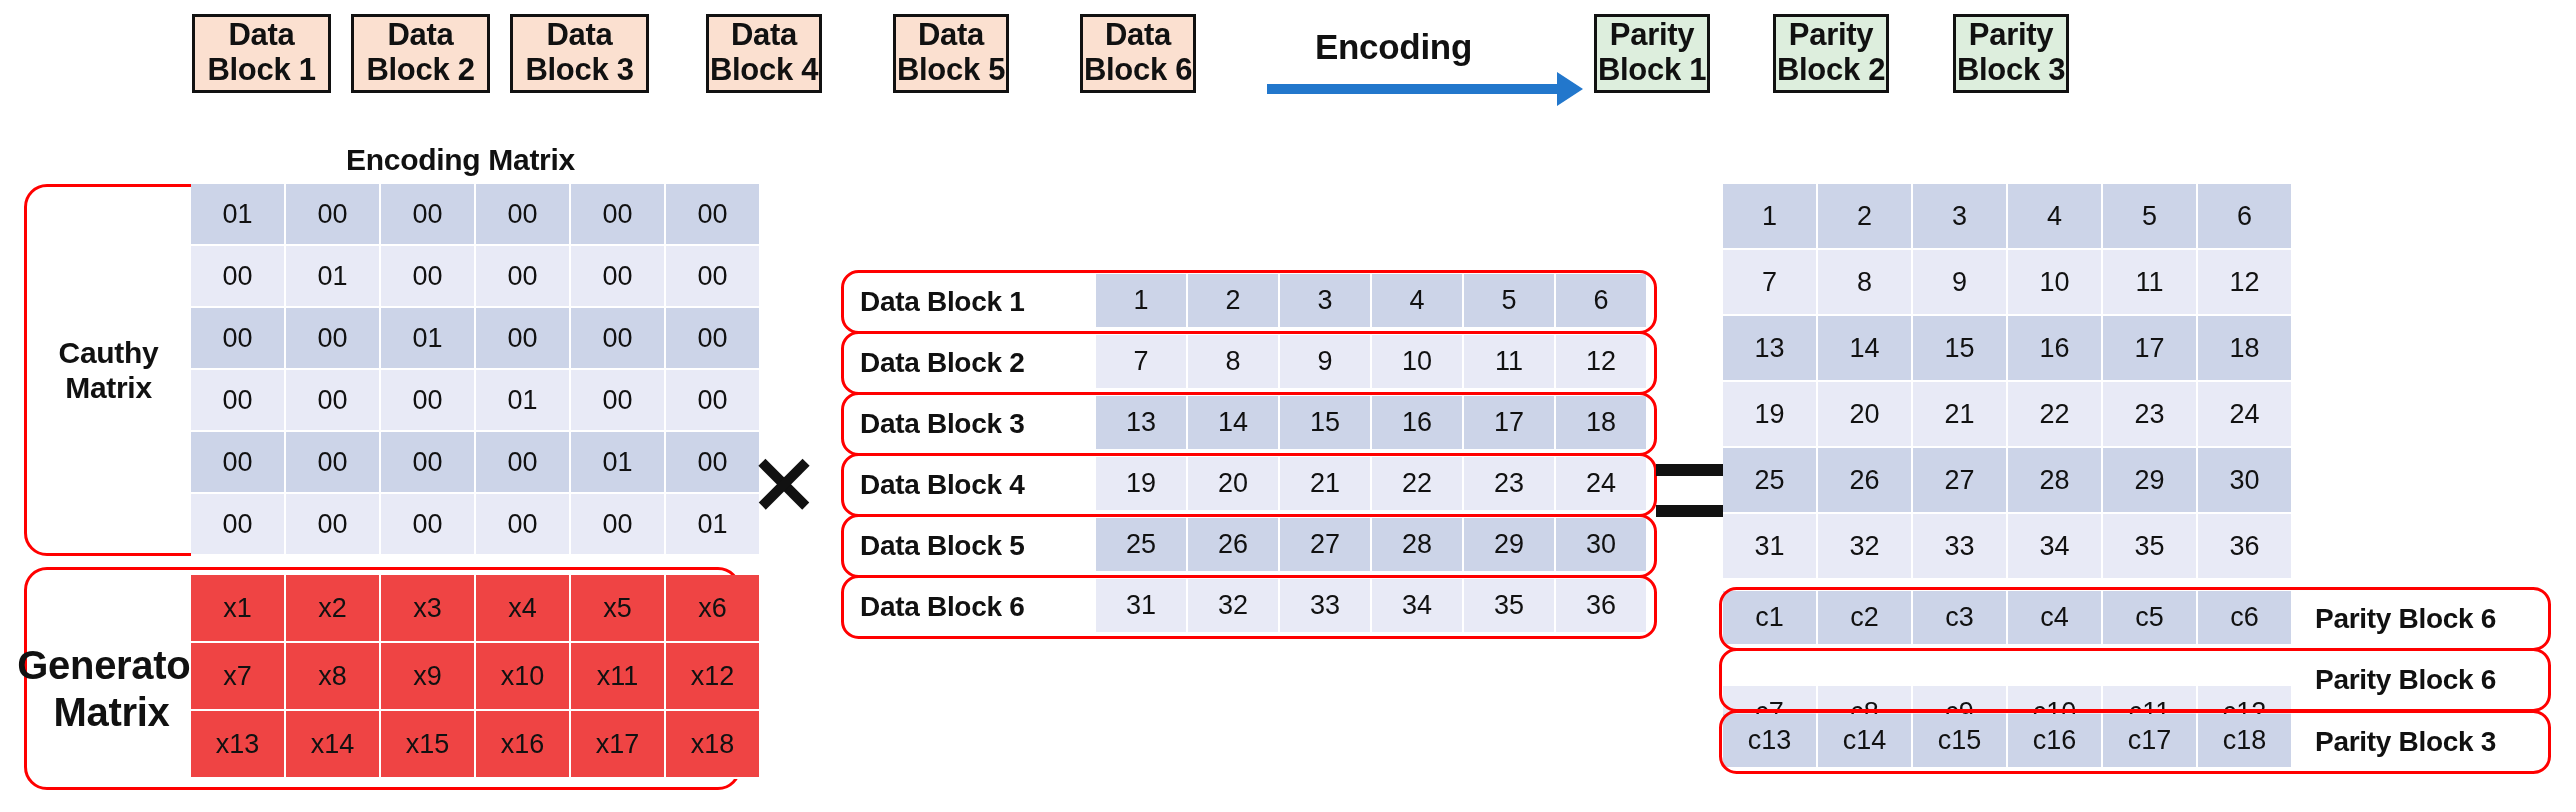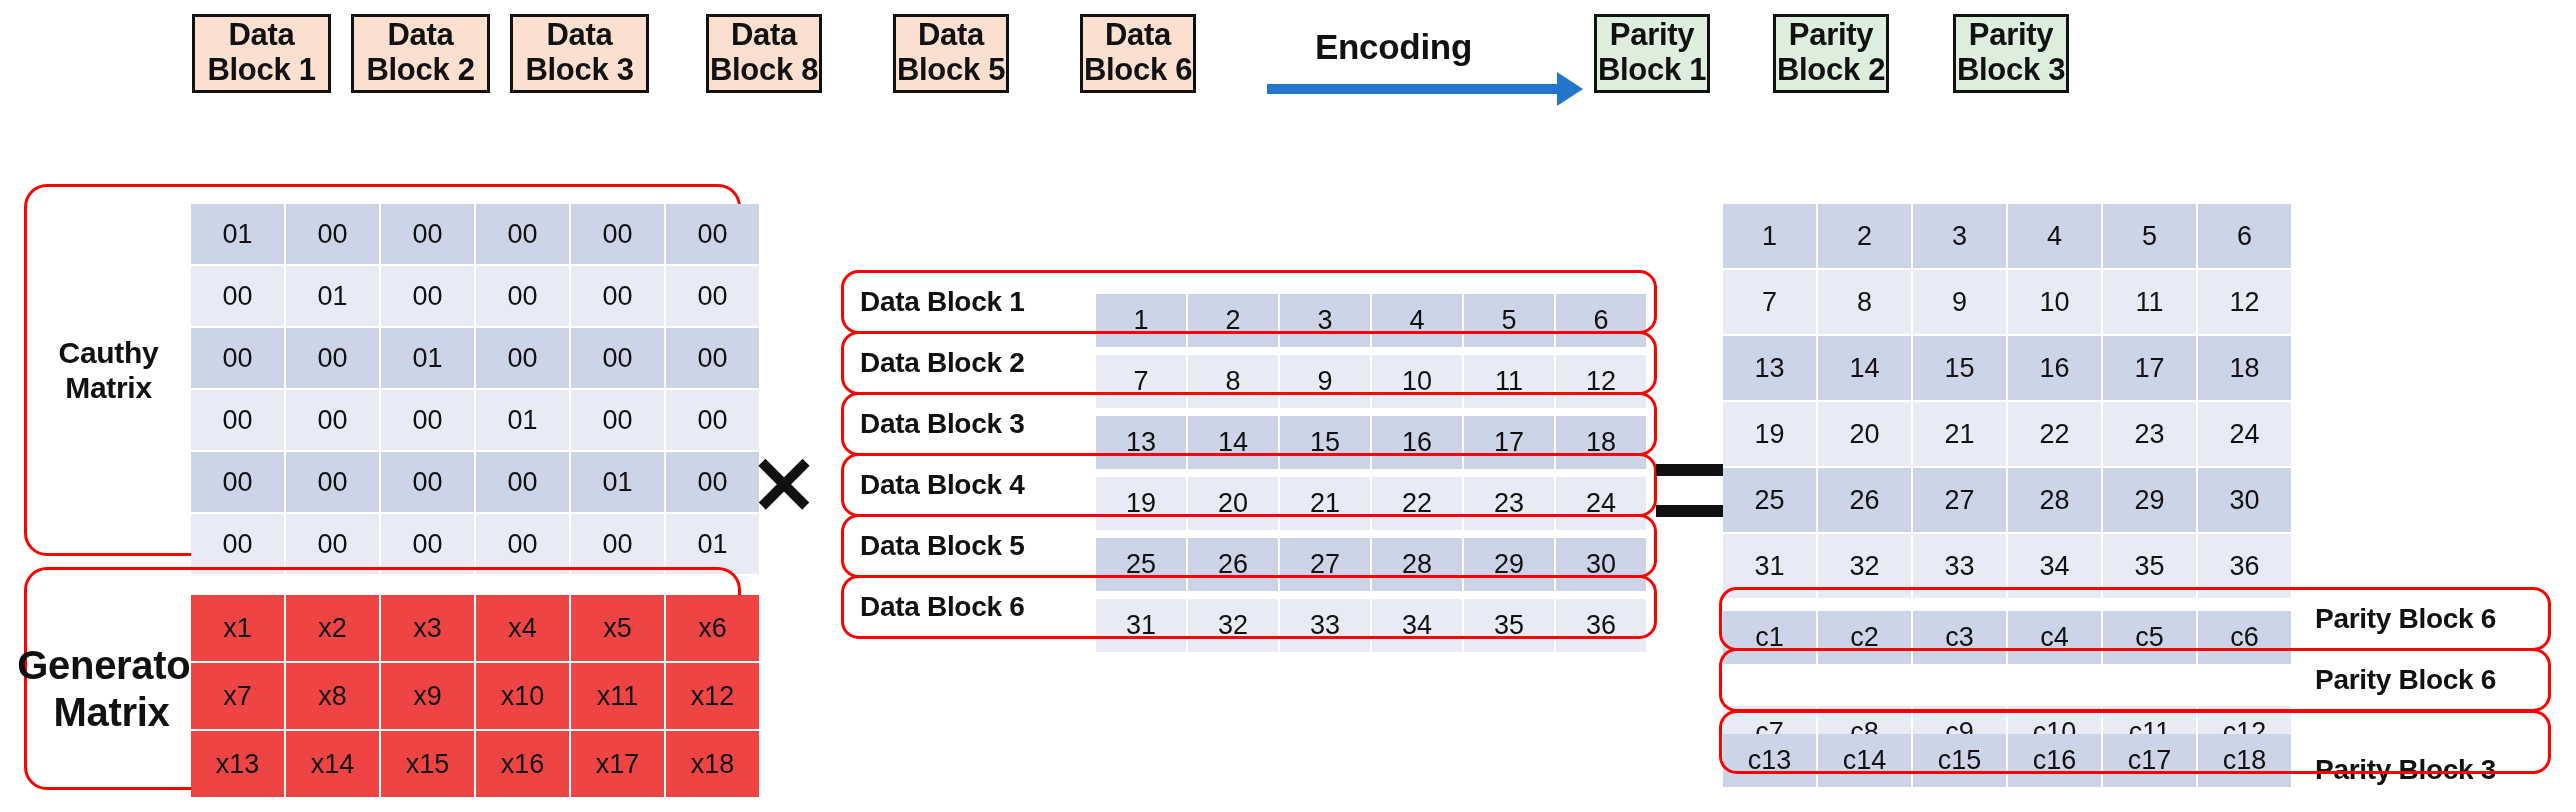--- a/index.html
+++ b/index.html
@@ -69,21 +69,20 @@
     white-space: pre-line;
     line-height: 1.18;
     letter-spacing: -0.3px;
   }
 
   
   .grid {
     position: absolute;
     display: grid;
     gap: 0;
-    margin-top: 20px;
   }
   .cell {
     box-sizing: border-box;
     display: flex;
     align-items: center;
     justify-content: center;
     font-size: 27px;
     color: #111111;
     border-right: 2px solid #ffffff;
     border-bottom: 2px solid #ffffff;
@@ -160,21 +159,21 @@
       <div class="blockbox data" style="left: 351px; top: 13.5px; width: 139px; height: 79px;">
         <span>Data</span>
         <span>Block 2</span>
       </div>
       <div class="blockbox data" style="left: 510px; top: 13.5px; width: 139px; height: 79px;">
         <span>Data</span>
         <span>Block 3</span>
       </div>
       <div class="blockbox data" style="left: 706px; top: 13.5px; width: 116px; height: 79px;">
         <span>Data</span>
-        <span>Block 8</span>
+        <span>Block 4</span>
       </div>
       <div class="blockbox data" style="left: 893px; top: 13.5px; width: 116px; height: 79px;">
         <span>Data</span>
         <span>Block 5</span>
       </div>
       <div class="blockbox data" style="left: 1080px; top: 13.5px; width: 116px; height: 79px;">
         <span>Data</span>
         <span>Block 6</span>
       </div>
     </div>
@@ -191,20 +190,21 @@
       <div class="blockbox parity" style="left: 1773px; top: 13.5px; width: 116px; height: 79px;">
         <span>Parity</span>
         <span>Block 2</span>
       </div>
       <div class="blockbox parity" style="left: 1953px; top: 13.5px; width: 116px; height: 79px;">
         <span>Parity</span>
         <span>Block 3</span>
       </div>
     </div>
 
+  <div class="caption" style="left:325px; top:142px; width:271px; font-size:30px;">Encoding Matrix</div>
 
   <div class="redbox" style="left:24px; top:184px; width:717px; height:372px;"></div>
   <div class="caption" style="left:30.5px; top:335px; width:156px; font-size:30px;">Cauthy
 Matrix</div>
   <div class="grid" id="cauchy-grid" style="left:191px; top:184px; grid-template-columns:repeat(6,95px); grid-auto-rows:62px;">
       <div class="cell dark">01</div>
       <div class="cell dark">00</div>
       <div class="cell dark">00</div>
       <div class="cell dark">00</div>
       <div class="cell dark">00</div>
@@ -396,18 +396,18 @@
       <div class="rowlabel" style="left: 2315px; top: 652px; height: 55px;">Parity Block 6</div>
       <div class="redbox thin" style="left: 1719px; top: 648px; width: 832px; height: 64px;"></div>
       <div class="grid" style="left: 1723px; top: 714px; grid-template-columns: repeat(6, 95px); grid-auto-rows: 55px;">
         <div class="cell dark">c13</div>
         <div class="cell dark">c14</div>
         <div class="cell dark">c15</div>
         <div class="cell dark">c16</div>
         <div class="cell dark">c17</div>
         <div class="cell dark">c18</div>
       </div>
-      <div class="rowlabel" style="left: 2315px; top: 714px; height: 55px; margin-top: 28px;">Parity Block 3</div>
+      <div class="rowlabel" style="left: 2315px; top: 714px; height: 55px;">Parity Block 3</div>
       <div class="redbox thin" style="left: 1719px; top: 710px; width: 832px; height: 64px;"></div>
     </div>
 
 </div>
 
 
 </body></html>

